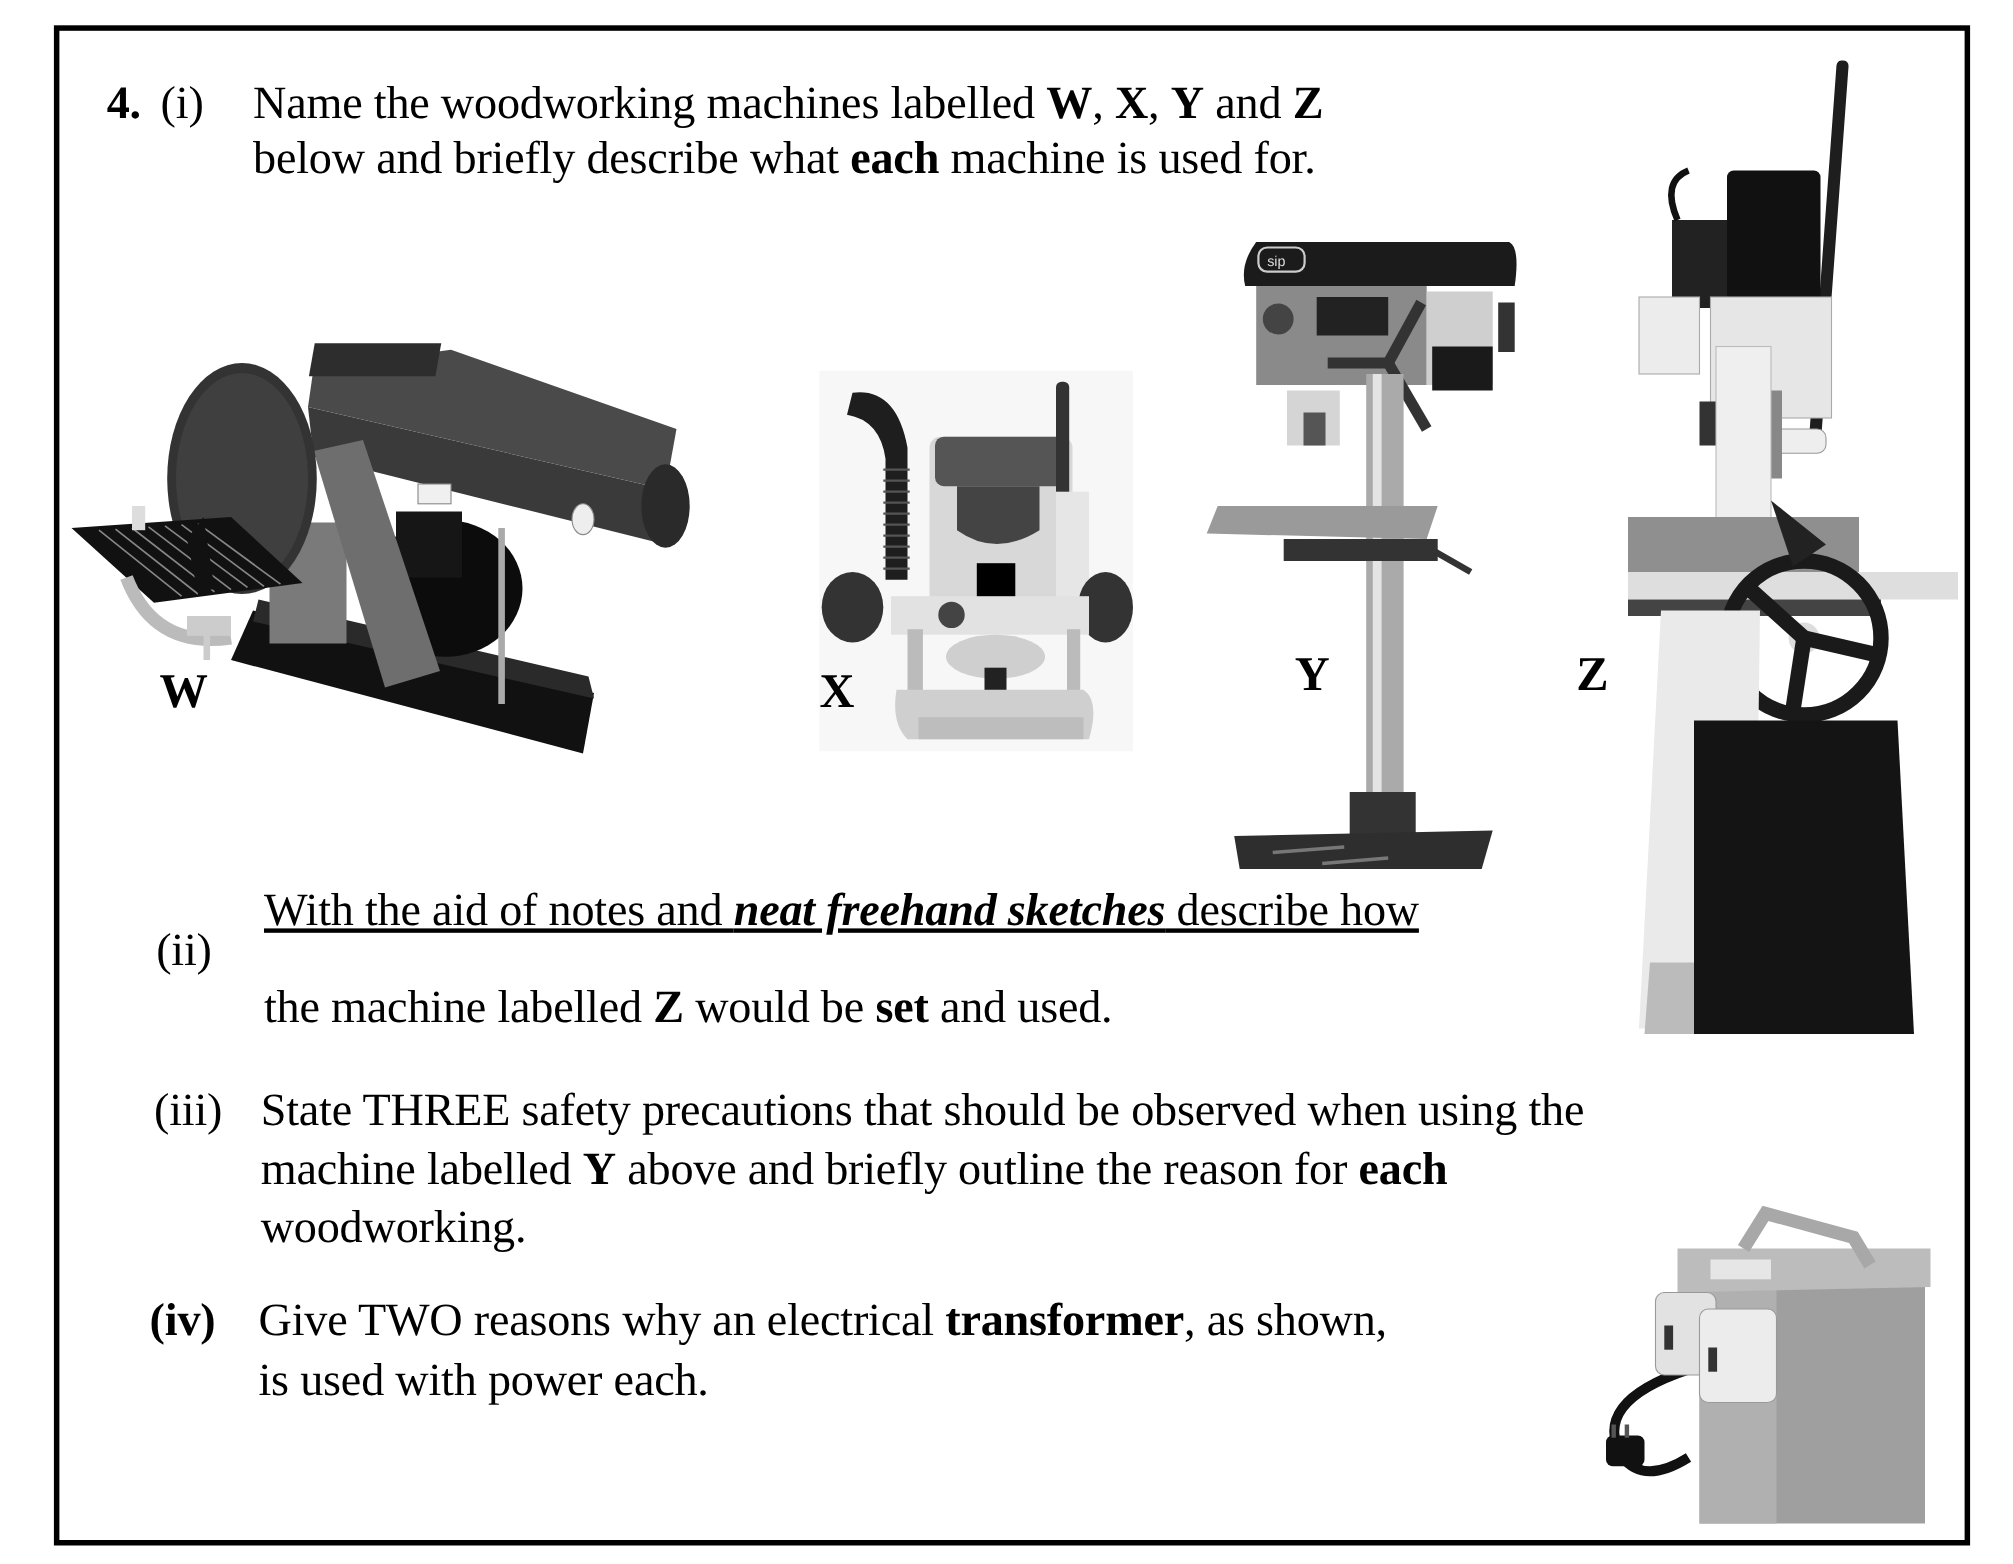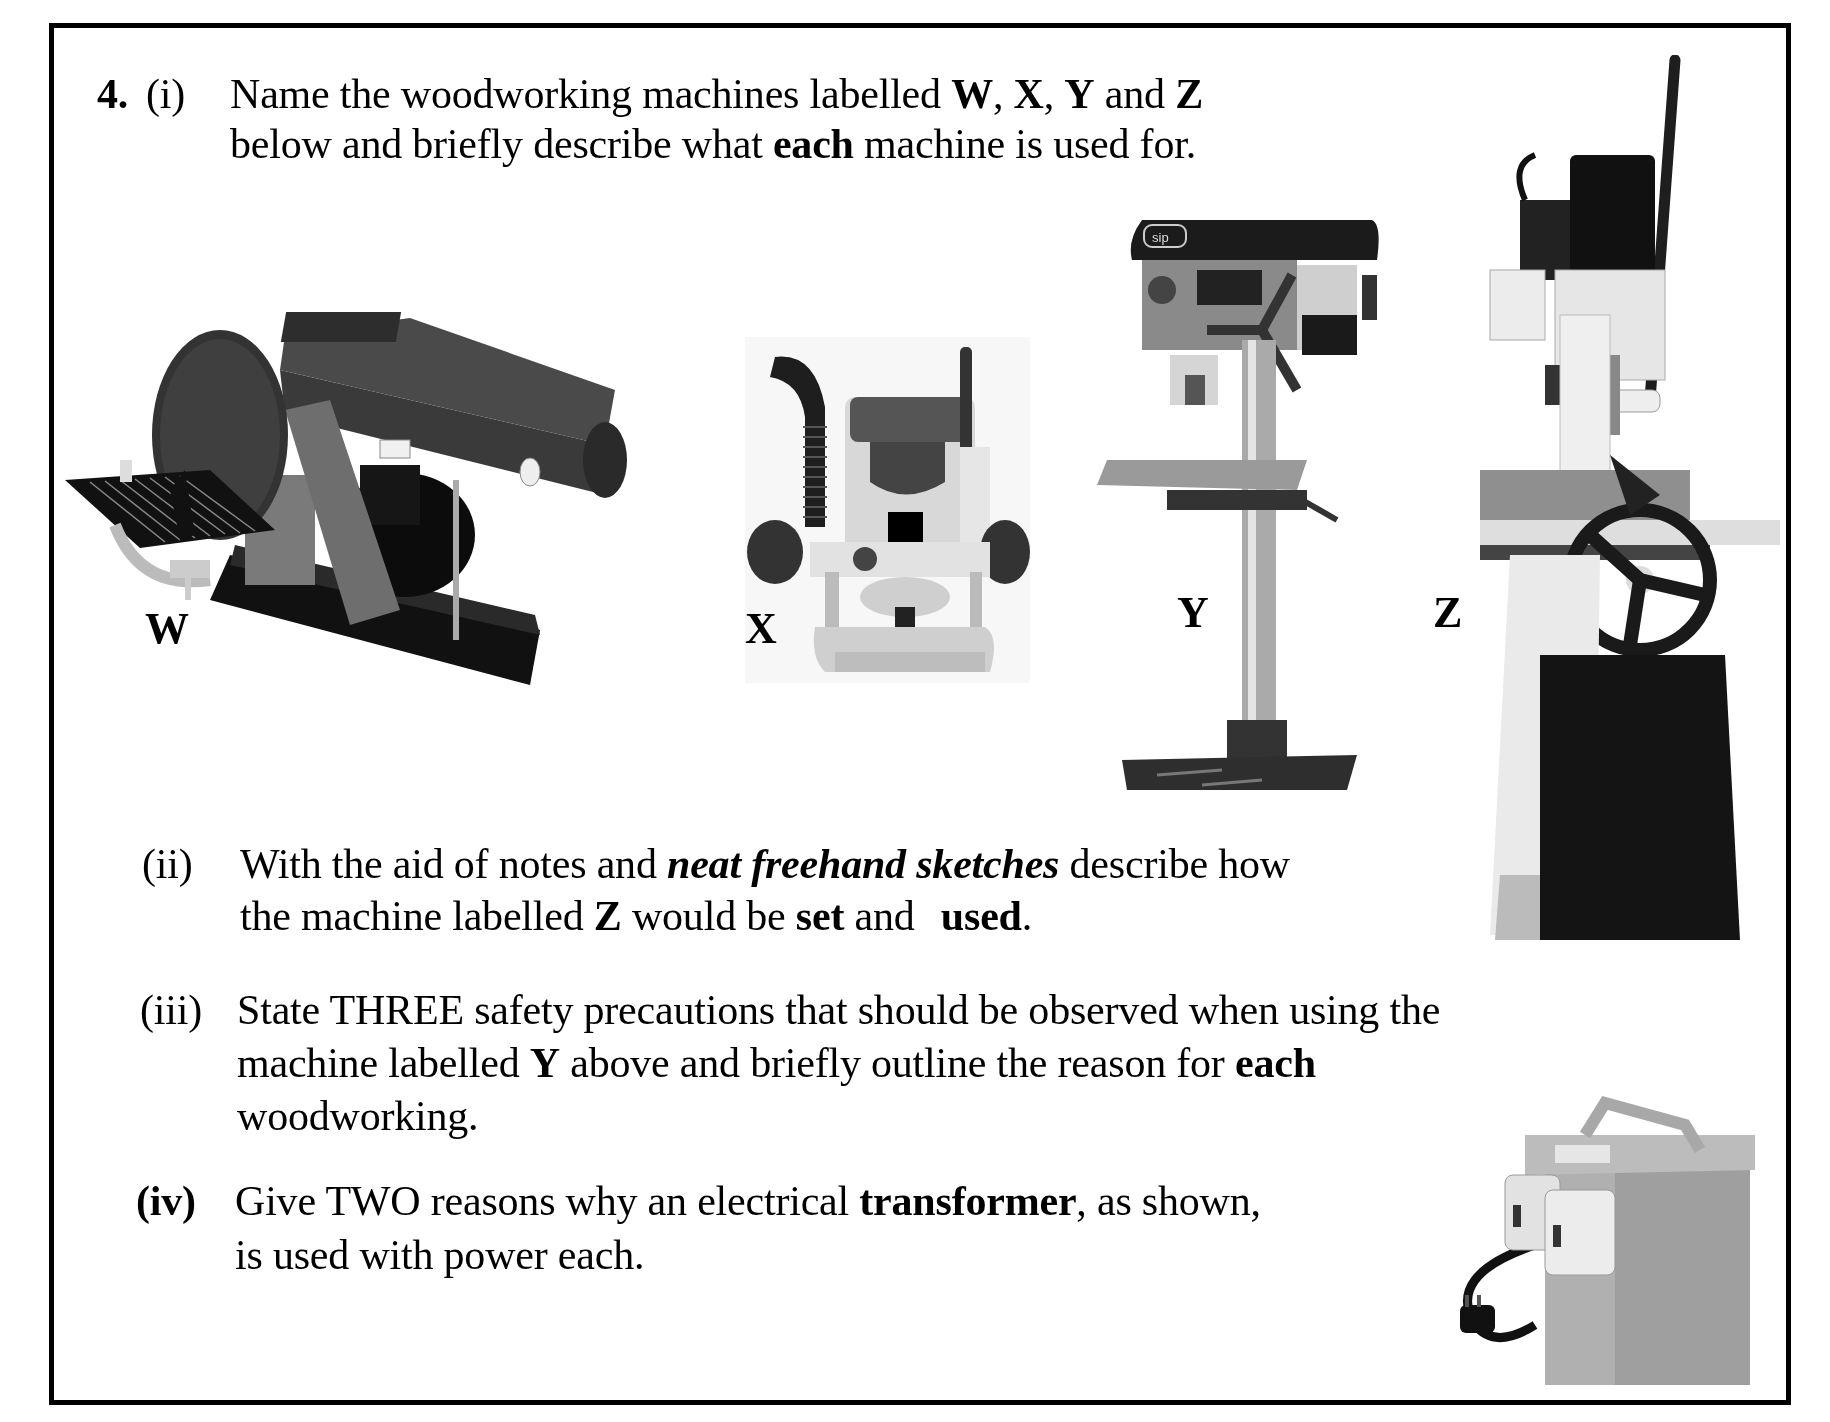--- a/index.html
+++ b/index.html
@@ -19,22 +19,22 @@
 <div class="frame"></div>
 
 <div class="txt" style="left:97px; top:68px;">
   <span class="num">4.</span>
 </div>
 <div class="txt" style="left:146px; top:68px;">(i)</div>
 <div class="txt" style="left:230px; top:68px;"><span>Name the woodworking machines labelled </span><span style="font-weight: bold;">W</span><span>, </span><span style="font-weight: bold;">X</span><span>, </span><span style="font-weight: bold;">Y</span><span> and </span><span style="font-weight: bold;">Z</span></div>
 <div class="txt" style="left:230px; top:118px;"><span>below and briefly describe what </span><span style="font-weight: bold;">each</span><span> machine is used for.</span></div>
 
 <div class="txt" style="left:142px; top:838px;">(ii)</div>
-<div class="txt" style="left:240px; top:838px;"><span>With the aid of notes and </span><span style="font-weight: bold; font-style: italic;">neat freehand sketches</span><span> describe how</span></div>
-<div class="txt" style="left:240px; top:890px;"><span>the machine labelled </span><span style="font-weight: bold;">Z</span><span> would be </span><span style="font-weight: bold;">set</span><span> and </span><span style="font-weight: bold; margin-left: 16px;">used</span><span>.</span></div>
+<div class="txt" style="left:240px; top:802px;text-decoration:underline;"><span>With the aid of notes and </span><span style="font-weight: bold; font-style: italic;">neat freehand sketches</span><span> describe how</span></div>
+<div class="txt" style="left:240px; top:890px;"><span>the machine labelled </span><span style="font-weight: bold;">Z</span><span> would be </span><span style="font-weight: bold;">set</span><span> and </span><span style="font-weight: normal;">used</span><span>.</span></div>
 
 <div class="txt" style="left:140px; top:984px;">(iii)</div>
 <div class="txt" style="left:237px; top:984px;"><span>State </span><span style="font-weight: normal;">THREE</span><span> safety precautions that should be observed when using the</span></div>
 <div class="txt" style="left:237px; top:1037px;"><span>machine labelled </span><span style="font-weight: bold;">Y</span><span> above and briefly outline the reason for </span><span style="font-weight: bold;">each</span></div>
 <div class="txt" style="left:237px; top:1090px;"><span>woodworking.</span></div>
 
 <div class="txt" style="left:136px; top:1175px;font-weight:bold;">(iv)</div>
 <div class="txt" style="left:235px; top:1175px;"><span>Give </span><span style="font-weight: normal;">TWO</span><span> reasons why an electrical </span><span style="font-weight: bold;">transformer</span><span>, as shown,</span></div>
 <div class="txt" style="left:235px; top:1229px;"><span>is used with power each.</span></div>
 

